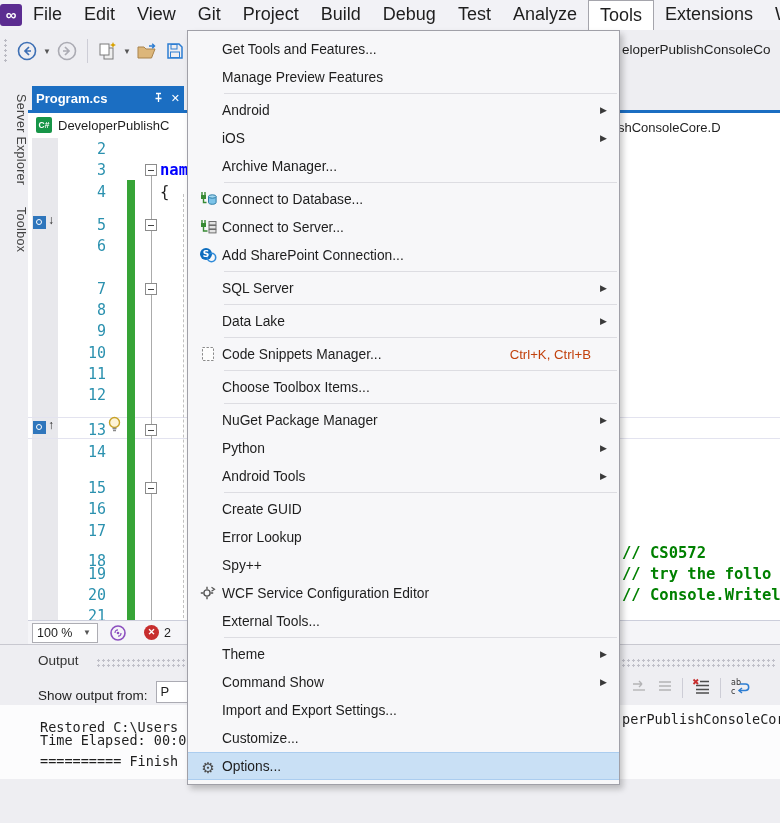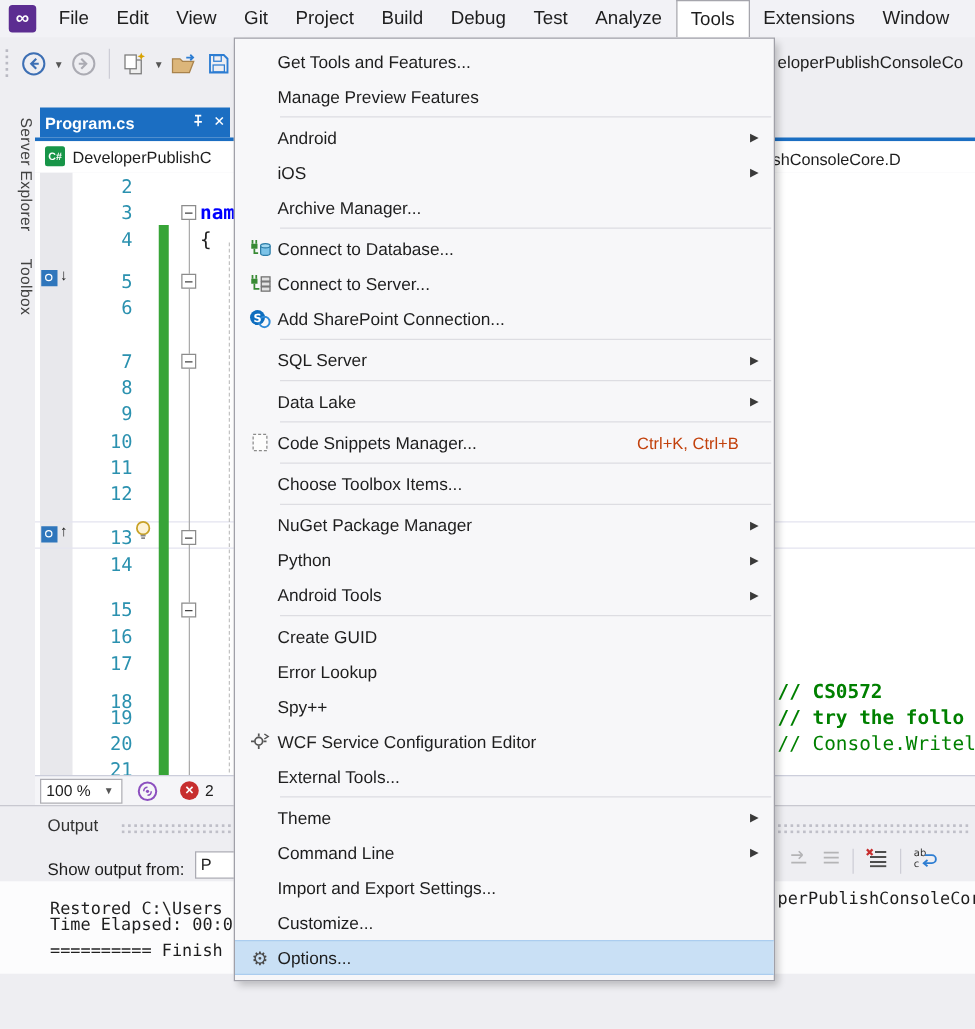--- a/index.html
+++ b/index.html
@@ -7,21 +7,21 @@
   body { position:relative; overflow:hidden; font-family:"Liberation Sans",sans-serif;
          background:#EEEEF2; color:#1E1E1E; }
   .mono { font-family:"DejaVu Sans Mono",monospace; }
 
   
   #menubar { position:absolute; left:0; top:0; width:780px; height:30px;
              background:#F2F2F6; display:flex; align-items:stretch; white-space:nowrap; overflow:hidden; }
   #vs-logo { width:36px; display:flex; align-items:center; justify-content:center; }
   #vs-logo .lg { width:22px; height:22px; background:#5C2D91; border-radius:3px; color:#fff;
                  font-weight:bold; font-size:15px; line-height:21px; text-align:center; }
-  .mb-item { padding:0 11px; font-size:15px; line-height:29px; cursor:default; }
+  .mb-item { padding:0 11px; font-size:18px; line-height:29px; cursor:default; }
   .mb-item.open { background:#FFFFFF; border:1px solid #A5A5AC; border-bottom:none; }
 
   
   #toolbar { position:absolute; left:0; top:30px; width:780px; height:42px; background:#EEEEF2;
              display:flex; align-items:center; }
   .grip-v { width:5px; height:26px; margin:0 5px 0 3px;
             background-image:radial-gradient(circle,#B9B9C2 1px,transparent 1.2px);
             background-size:5px 5px; }
   .tbtn { display:flex; align-items:center; justify-content:center; height:30px; padding:0 3px; }
   .tb-sep { width:1px; height:24px; background:#CDCDD6; margin:0 6px; }
@@ -251,21 +251,21 @@
       <div class="gutter-marker" style="top: 283px;">
         <span class="sq">
           <i></i>
         </span>
         <span class="ar">↑</span>
       </div>
       <div class="code-frag mono" style="left: 132px; top: 22px; color: rgb(0, 0, 255); font-weight: bold;">name</div>
       <div class="code-frag mono" style="left: 132px; top: 44px; color: rgb(30, 30, 30);">{</div>
       <div class="code-frag mono" style="left: 594px; top: 405px; color: rgb(0, 128, 0); font-weight: bold; white-space: pre;">// CS0572</div>
       <div class="code-frag mono" style="left: 594px; top: 426px; color: rgb(0, 128, 0); font-weight: bold; white-space: pre;">// try the follo</div>
-      <div class="code-frag mono" style="left: 594px; top: 447px; color: rgb(0, 128, 0); font-weight: normal; white-space: pre;">// Console.Writel</div>
+      <div class="code-frag mono" style="left: 594px; top: 447px; color: rgb(0, 128, 0); font-weight: bold; white-space: pre;">// Console.Writel</div>
     </div>
 
   <div id="zoombar">
     <div id="zoom-box">
       <span>100 %</span>
       <span class="caret">▼</span>
     </div>
     <span class="tbtn" style="margin-left:8px;">
       <svg width="18" height="18">
           <circle cx="9" cy="9" r="7" fill="none" stroke="#8C4FBF" stroke-width="1.6"></circle>
@@ -444,21 +444,21 @@
     </div>
     <div class="mi">
       <span>External Tools...</span>
     </div>
     <div class="msep"></div>
     <div class="mi">
       <span>Theme</span>
       <span class="sub">▶</span>
     </div>
     <div class="mi">
-      <span>Command Line</span>
+      <span>Command Show</span>
       <span class="sub">▶</span>
     </div>
     <div class="mi">
       <span>Import and Export Settings...</span>
     </div>
     <div class="mi">
       <span>Customize...</span>
     </div>
     <div class="mi hl">
       <span class="mico">

